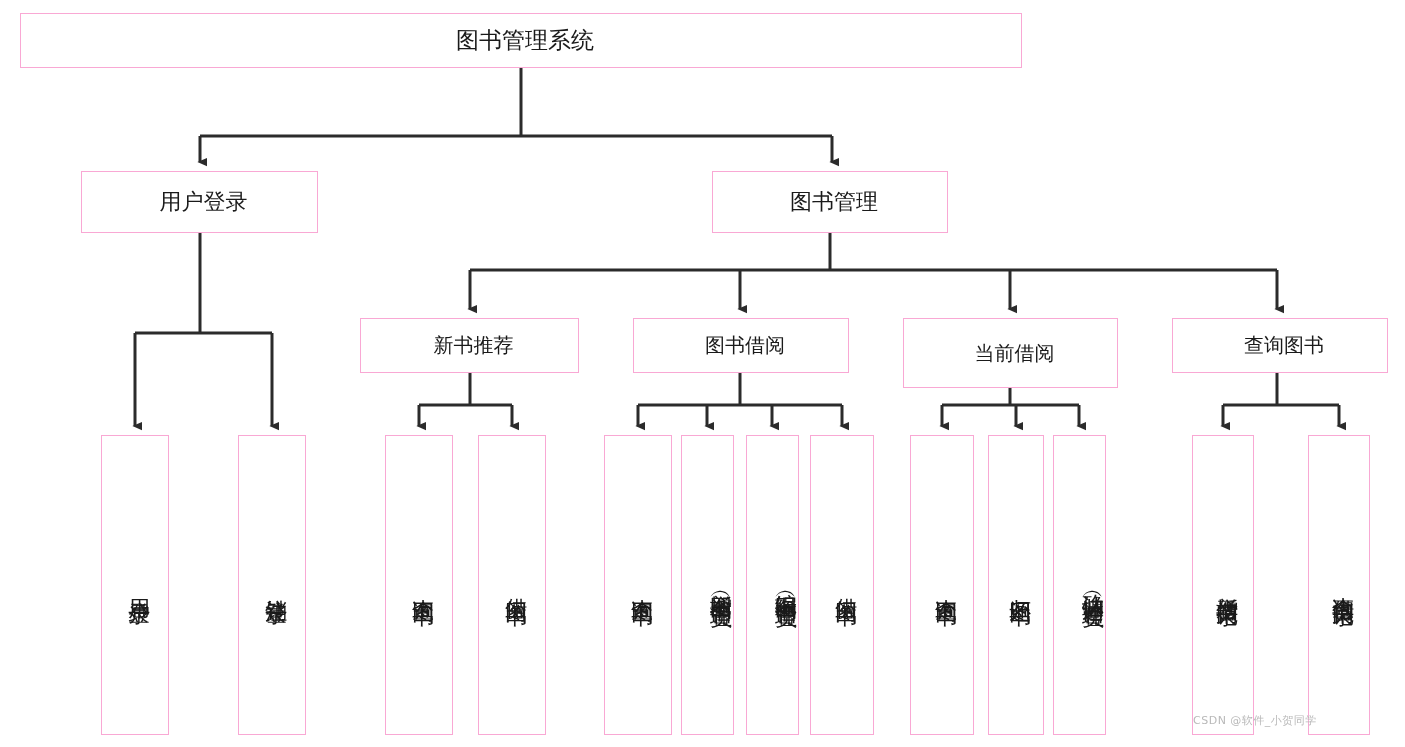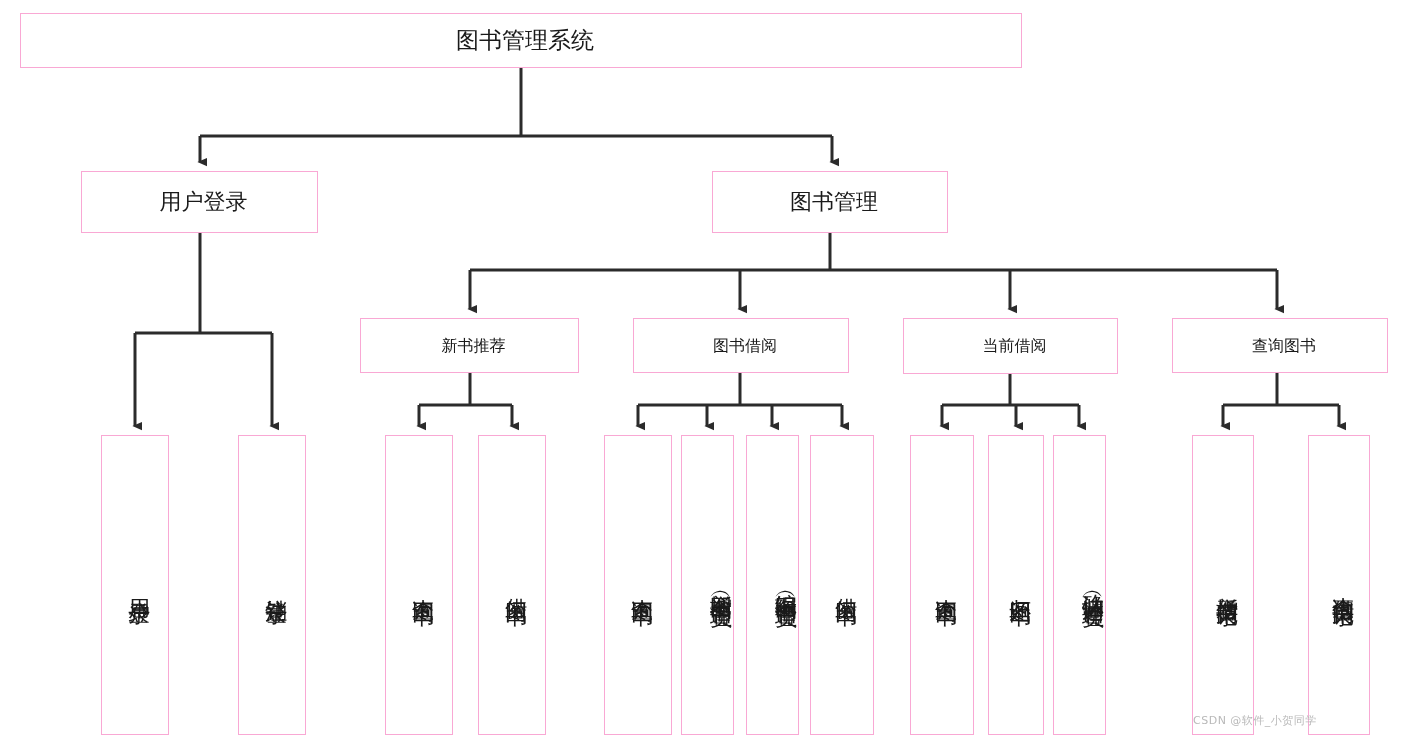--- a/index.html
+++ b/index.html
@@ -39,21 +39,21 @@
     text-align: center;
     padding-left: 8px;
   }
   .node.root {
     font-size: 23px;
   }
   .node.level1 {
     font-size: 22px;
   }
   .node.level2 {
-    font-size: 16px;
+    font-size: 20px;
   }
   .node.leaf {
     writing-mode: vertical-rl;
     text-orientation: upright;
     font-size: 22px;
     letter-spacing: 2px;
     padding-top: 6px;
     padding-bottom: 6px;
   }
   .node.leaf.align-top {
@@ -125,21 +125,21 @@
     </g>
   </svg>
 
   <div class="node root" style="left: 20px; top: 13px; width: 1002px; height: 55px;">图书管理系统</div>
 
   <div class="node level1" style="left: 81px; top: 171px; width: 237px; height: 62px;">用户登录</div>
   <div class="node level1" style="left: 712px; top: 171px; width: 236px; height: 62px;">图书管理</div>
 
   <div class="node level2" style="left: 360px; top: 318px; width: 219px; height: 55px;">新书推荐</div>
   <div class="node level2" style="left: 633px; top: 318px; width: 216px; height: 55px; text-align: center;">图书借阅</div>
-  <div class="node level2" style="left: 903px; top: 318px; width: 215px; height: 56px;">当前借阅</div>
+  <div class="node level2" style="left: 903px; top: 318px; width: 215px; height: 70px;">当前借阅</div>
   <div class="node level2" style="left: 1172px; top: 318px; width: 216px; height: 55px;">查询图书</div>
 
   <div class="node leaf" style="left: 101px; top: 435px; width: 68px; height: 300px;">用户登录</div>
   <div class="node leaf" style="left: 238px; top: 435px; width: 68px; height: 300px;">注销登录</div>
   <div class="node leaf" style="left: 385px; top: 435px; width: 68px; height: 300px;">查询图书</div>
   <div class="node leaf" style="left: 478px; top: 435px; width: 68px; height: 300px;">借阅图书</div>
   <div class="node leaf" style="left: 604px; top: 435px; width: 68px; height: 300px;">查询图书</div>
   <div class="node leaf align-top" style="left: 681px; top: 435px; width: 53px; height: 300px;">新增图书（管理员）</div>
   <div class="node leaf align-top" style="left: 746px; top: 435px; width: 53px; height: 300px;">编辑图书（管理员）</div>
   <div class="node leaf" style="left: 810px; top: 435px; width: 64px; height: 300px;">借阅图书</div>

